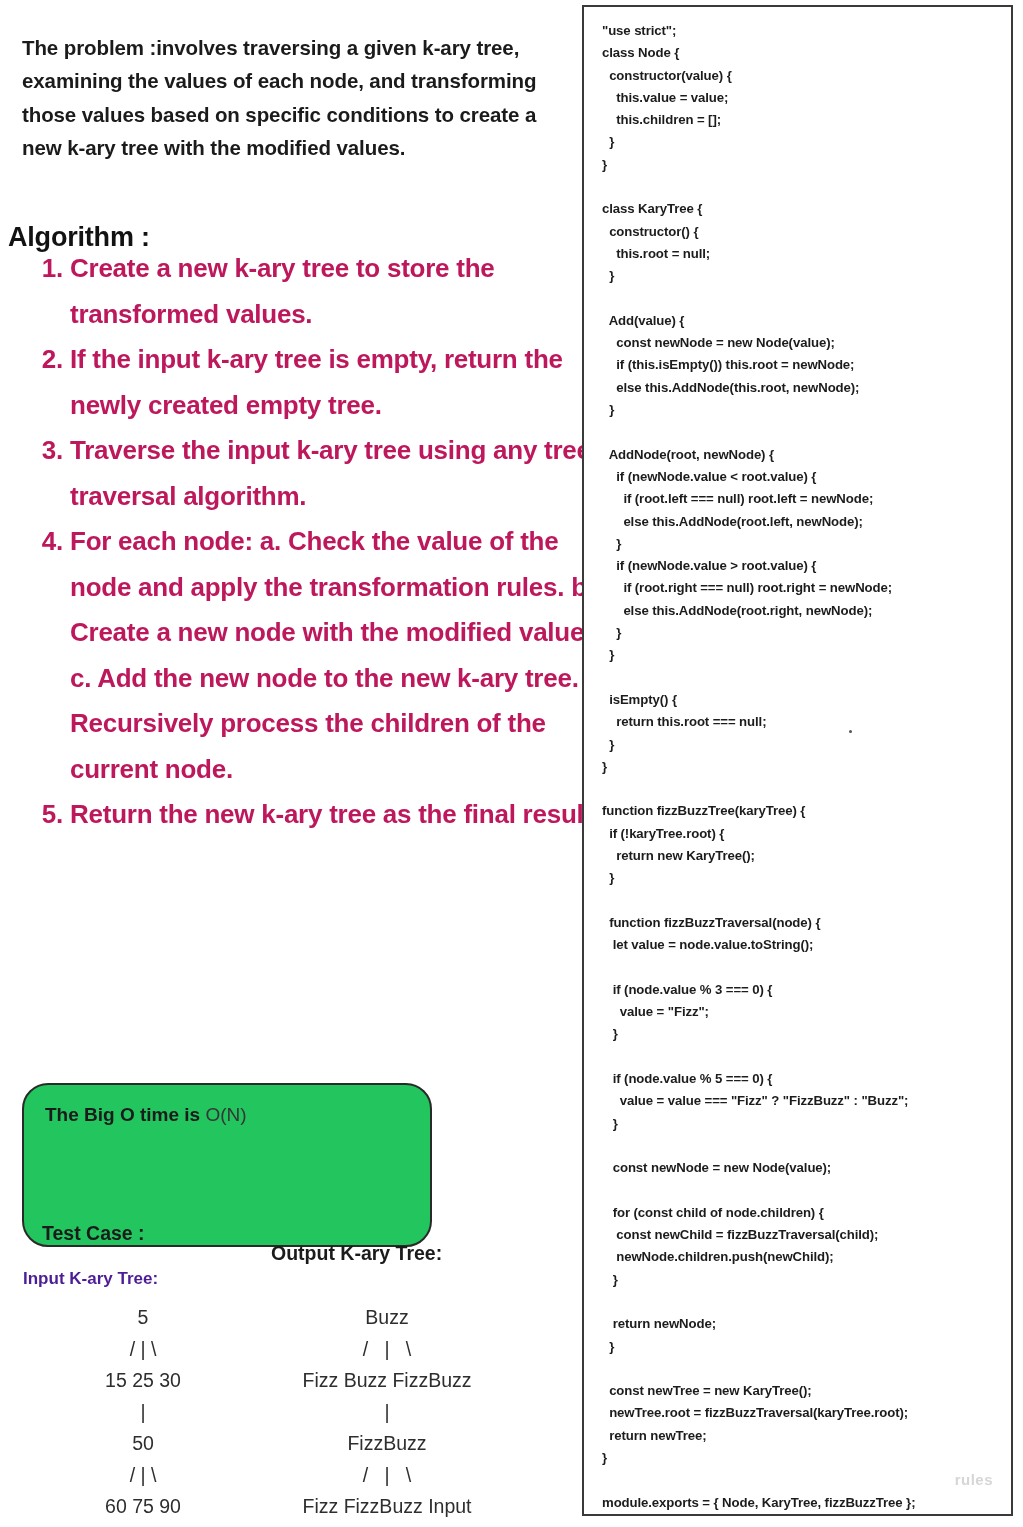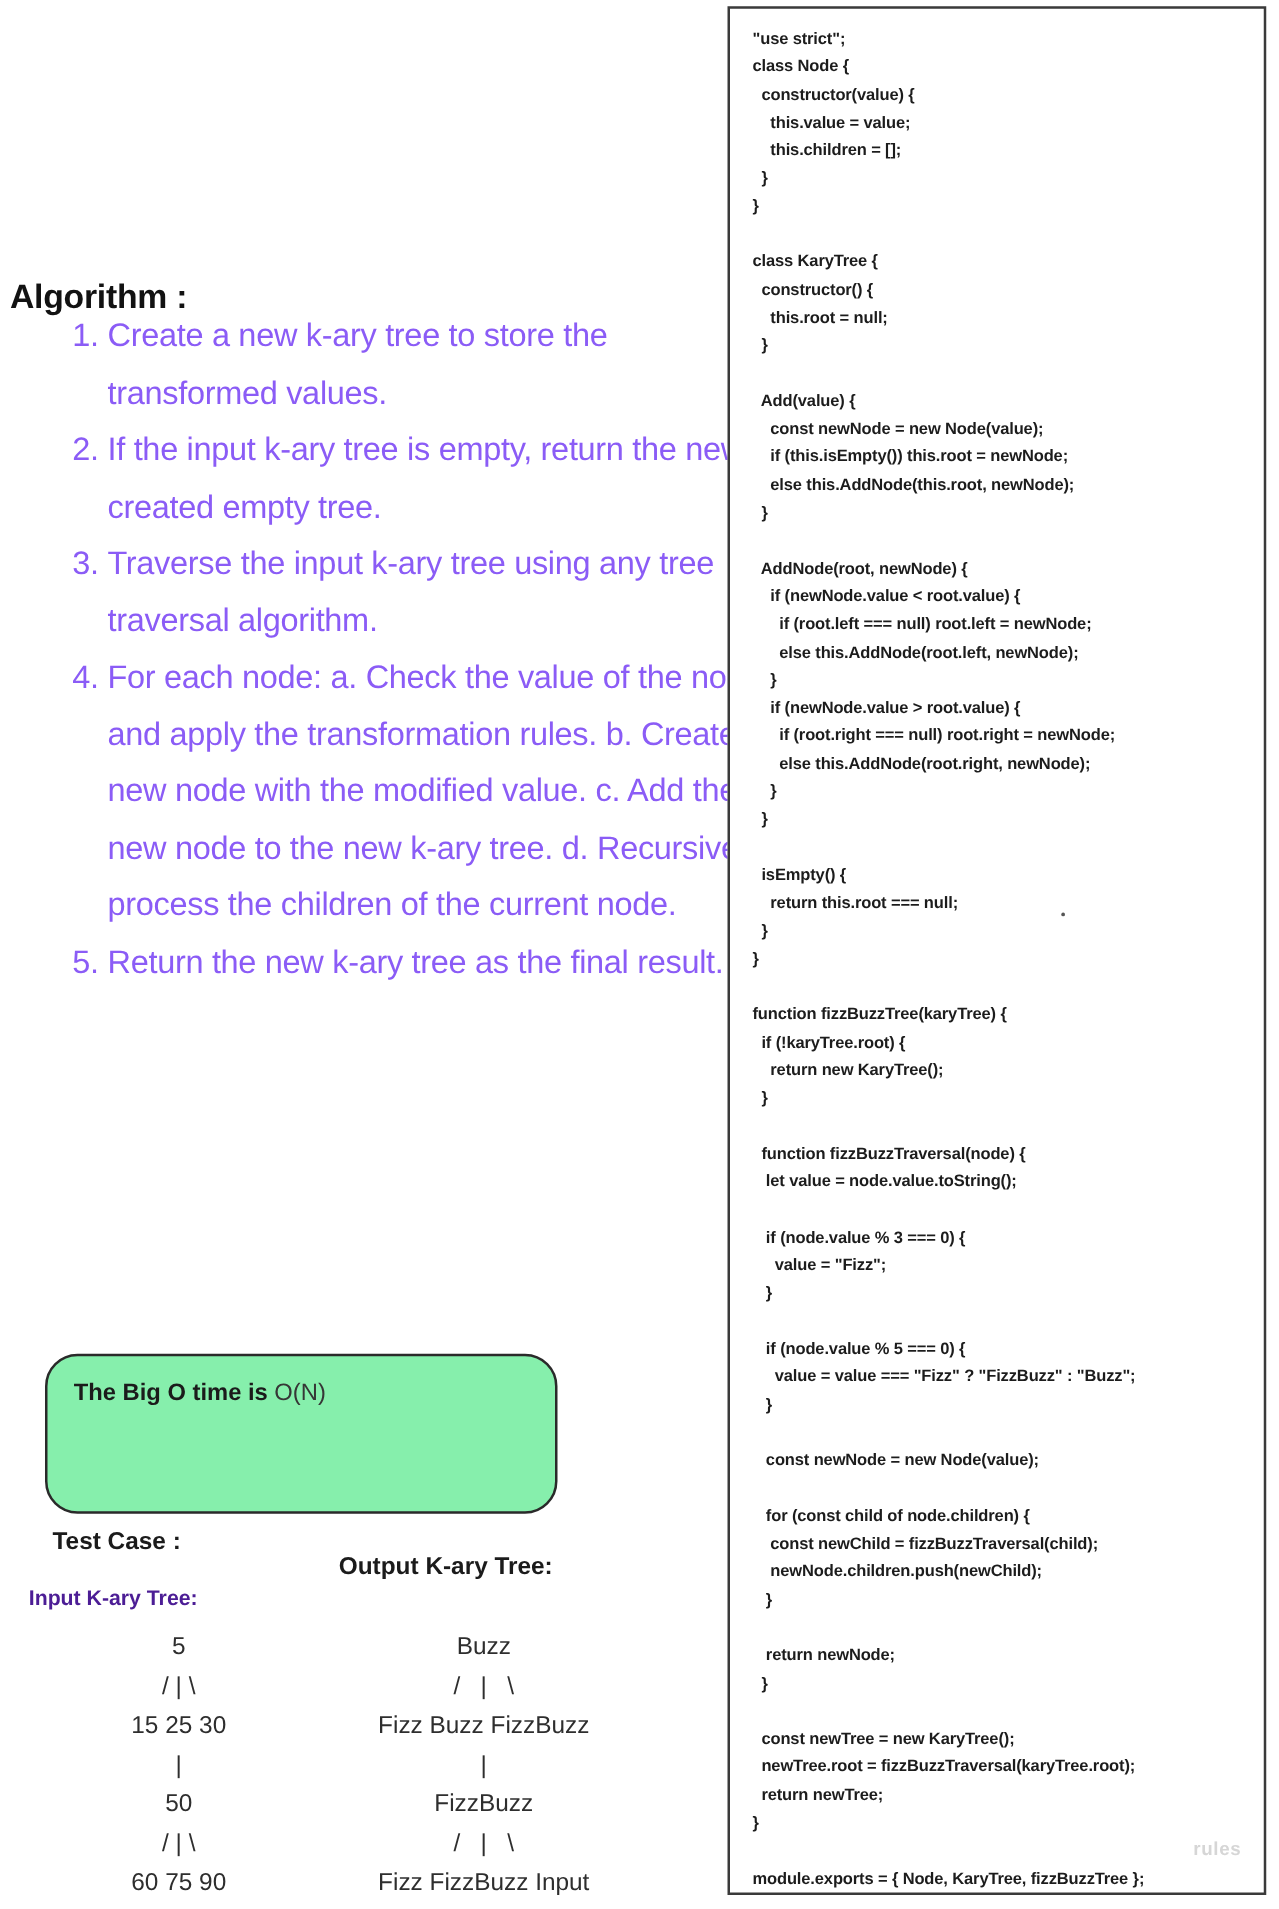--- a/index.html
+++ b/index.html
@@ -42,47 +42,47 @@
     left: 8px;
     top: 200px;
     font-size: 27px;
     font-weight: bold;
     color: #121212;
     letter-spacing: -0.2px;
   }
 
   #algorithm-list {
     position: absolute;
-    left: 48px;
+    left: 32px;
     top: 246px;
     width: 540px;
     margin: 0;
     padding: 0 0 0 38px;
     font-size: 26px;
     line-height: 45.5px;
-    color: #8b5cf6;
-    font-weight: 400;
+    color: #be185d;
+    font-weight: 700;
     letter-spacing: -0.25px;
   }
   #algorithm-list li {
     margin: 0;
     padding: 0;
   }
 
   
   #bigo-box {
     position: absolute;
-    left: 36px;
+    left: 22px;
     top: 1083px;
     width: 410px;
-    height: 128px;
+    height: 164px;
     box-sizing: border-box;
     border: 2.5px solid #2a2a2a;
     border-radius: 26px;
-    background: #86efac;
+    background: #22c55e;
   }
   .bigo-line {
     position: absolute;
     left: 21px;
     font-size: 19px;
     white-space: nowrap;
   }
   .bigo-line.first { top: 19px; }
   .bigo-line.second { top: 76px; }
   .bigo-label {
@@ -198,20 +198,21 @@
     color: #d6d6d6;
     letter-spacing: 0.5px;
     font-family: "Liberation Sans", sans-serif;
   }
 </style>
 </head>
 <body>
 
 <div id="left-column">
 
+  <p id="problem-statement">The problem :involves traversing a given k-ary tree, examining the values of each node, and transforming those values based on specific conditions to create a new k-ary tree with the modified values.</p>
 
   <h2 id="algorithm-heading">Algorithm :</h2>
 
   <ol id="algorithm-list">
     <li>Create a new k-ary tree to store the transformed values.</li>
     <li>If the input k-ary tree is empty, return the newly created empty tree.</li>
     <li>Traverse the input k-ary tree using any tree traversal algorithm.</li>
     <li>For each node: a. Check the value of the node and apply the transformation rules. b. Create a new node with the modified value. c. Add the new node to the new k-ary tree. d. Recursively process the children of the current node.</li>
     <li>Return the new k-ary tree as the final result.</li>
   </ol>

